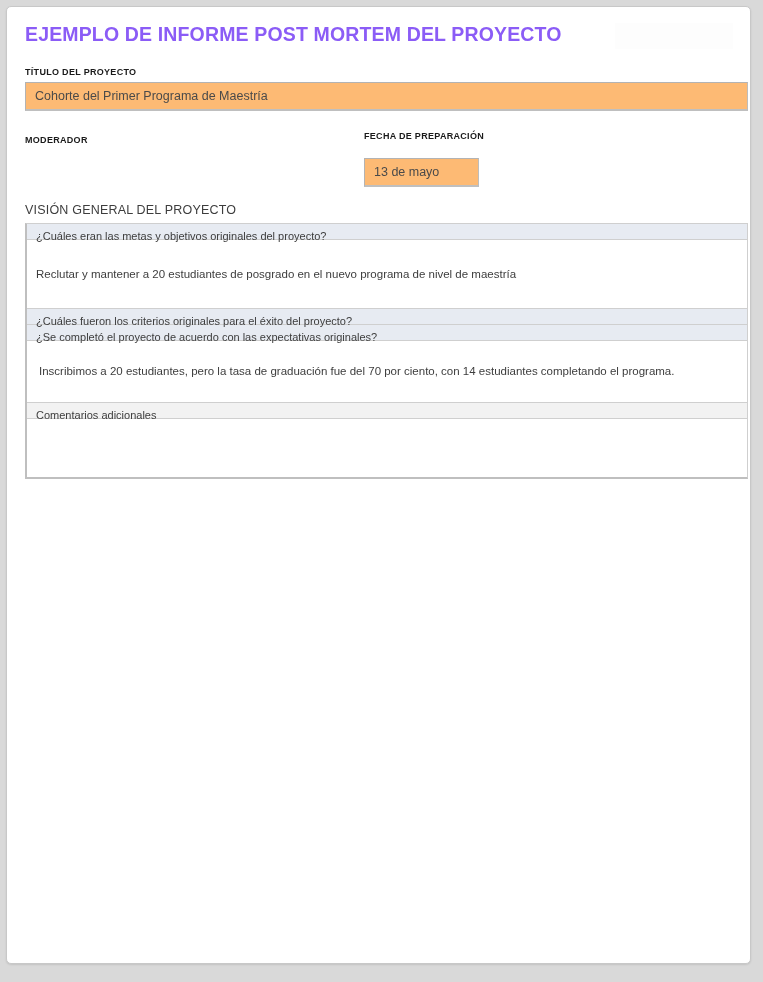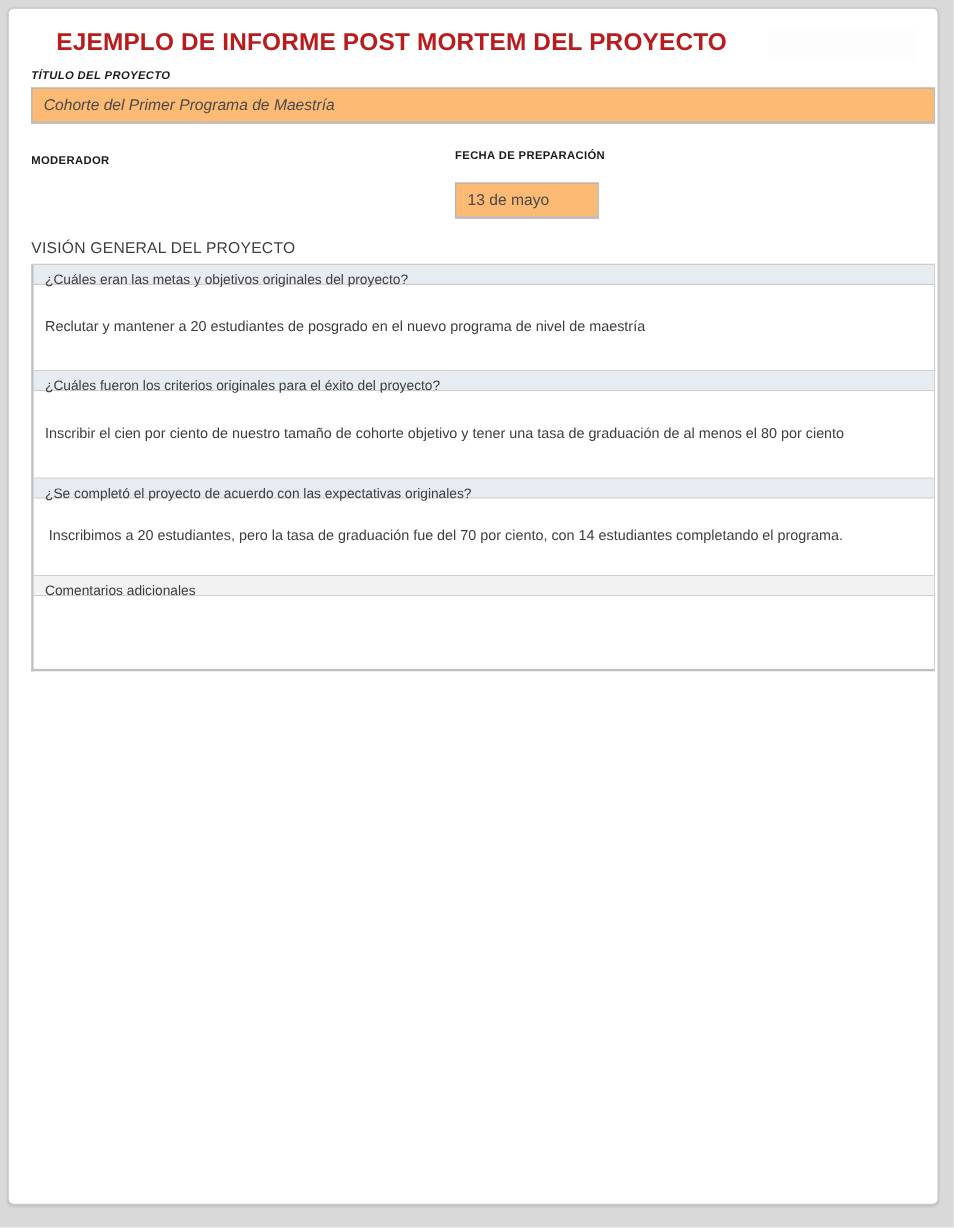--- a/index.html
+++ b/index.html
@@ -36,25 +36,24 @@
   }
 
   
   .doc-header {
     position: relative;
     height: 30px;
   }
   .doc-title {
     font-size: 19.5px;
     font-weight: bold;
-    color: #b91c1c;
+    color: #8b5cf6;
     letter-spacing: 0.15px;
     line-height: 26px;
     white-space: nowrap;
-    margin-left: 20px;
   }
   .logo-placeholder {
     position: absolute;
     right: 1px;
     top: 2px;
     width: 118px;
     height: 26px;
     background: #fdfdfd;
   }
 
@@ -75,21 +74,21 @@
     background: #fdba74;
     box-sizing: border-box;
     font-size: 12.5px;
     color: #4a4a4a;
     display: flex;
     align-items: center;
     padding-left: 9px;
   }
 
   
-  .row-title { margin-top: 4px; font-style: italic; }
+  .row-title { margin-top: 16px; }
   .row-title .field-label { margin-bottom: 4px; }
   .title-input {
     width: 723px;
     height: 29px;
   }
 
   
   .row-two {
     margin-top: 24px;
     position: relative;
@@ -193,21 +192,20 @@
     </div>
 
     <div class="section-heading">VISIÓN GENERAL DEL PROYECTO</div>
 
     <div class="qa-table">
 
       <div class="q-cell">¿Cuáles eran las metas y objetivos originales del proyecto?</div>
       <div class="a-cell h-tall">Reclutar y mantener a 20 estudiantes de posgrado en el nuevo programa de nivel de maestría</div>
 
       <div class="q-cell">¿Cuáles fueron los criterios originales para el éxito del proyecto?</div>
-      <div class="a-cell h-mid">Inscribir el cien por ciento de nuestro tamaño de cohorte objetivo y tener una tasa de graduación de al menos el 80 por ciento</div>
 
       <div class="q-cell">¿Se completó el proyecto de acuerdo con las expectativas originales?</div>
       <div class="a-cell h-short indent">Inscribimos a 20 estudiantes, pero la tasa de graduación fue del 70 por ciento, con 14 estudiantes completando el programa.</div>
 
       <div class="q-cell neutral">Comentarios adicionales</div>
       <div class="a-cell h-empty"></div>
 
     </div>
 
   </div>

